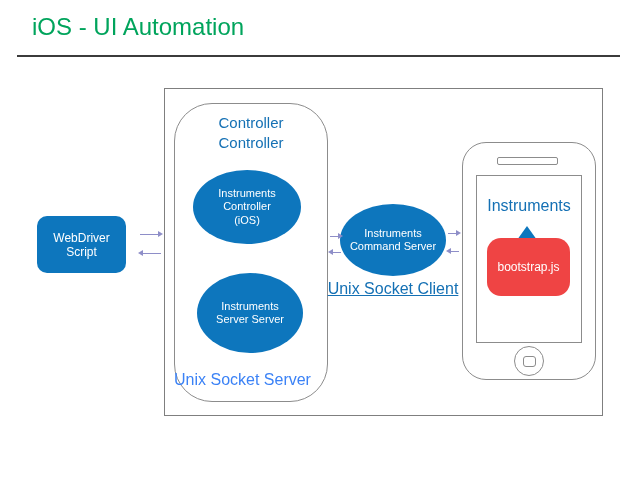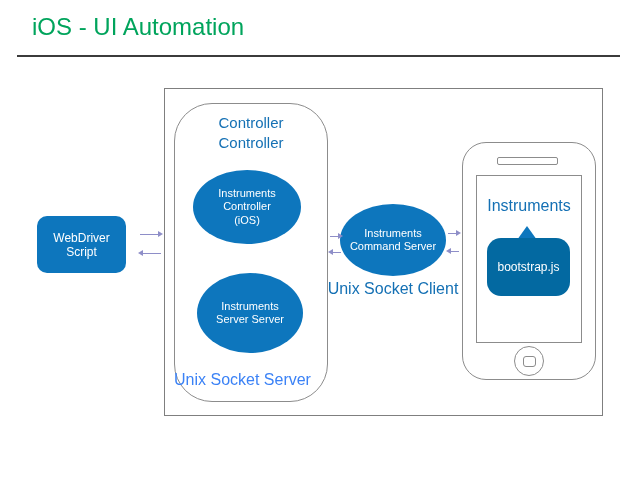--- a/index.html
+++ b/index.html
@@ -52,21 +52,21 @@
   .ellipse{
     border-radius:50%;background:#0D76BD;color:#fff;
     display:flex;flex-direction:column;align-items:center;justify-content:center;
     font-size:11px;line-height:1.22;text-align:center;
   }
   #instruments-controller{left:193px;top:170px;width:108px;height:74px;}
   #instruments-command-server{left:197px;top:273px;width:106px;height:80px;}
   #instruments-command-client{left:340px;top:204px;width:106px;height:72px;}
   #client-caption{
     left:323px;top:280px;width:140px;
-    text-align:center;color:#1470B4;font-size:16px;white-space:nowrap;
+    text-align:center;color:#1470B4;font-size:16px;white-space:nowrap;text-decoration:underline;
   }
 
   
   #phone{
     left:462px;top:142px;width:134px;height:238px;
     border:1.5px solid #8c8c8c;border-radius:24px;background:#fff;
     box-sizing:border-box;
   }
   #phone-speaker{
     left:497px;top:157px;width:61px;height:8px;
@@ -75,21 +75,21 @@
   #phone-screen{
     left:476px;top:175px;width:106px;height:168px;
     border:1px solid #8c8c8c;box-sizing:border-box;background:#fff;
   }
   #phone-app-title{
     left:476px;top:197px;width:106px;
     text-align:center;color:#1470B4;font-size:16px;
   }
   #bootstrap-bubble{
     left:487px;top:238px;width:83px;height:58px;
-    background:#0369a1;border-radius:14px;
+    background:#ef4444;border-radius:14px;
     display:flex;align-items:center;justify-content:center;
     color:#fff;font-size:12px;
   }
   #bubble-pointer{
     left:517px;top:226px;width:0;height:0;
     border-left:10px solid transparent;border-right:10px solid transparent;
     border-bottom:14px solid #0D76BD;
   }
   #phone-home-button{
     left:514px;top:346px;width:30px;height:30px;

